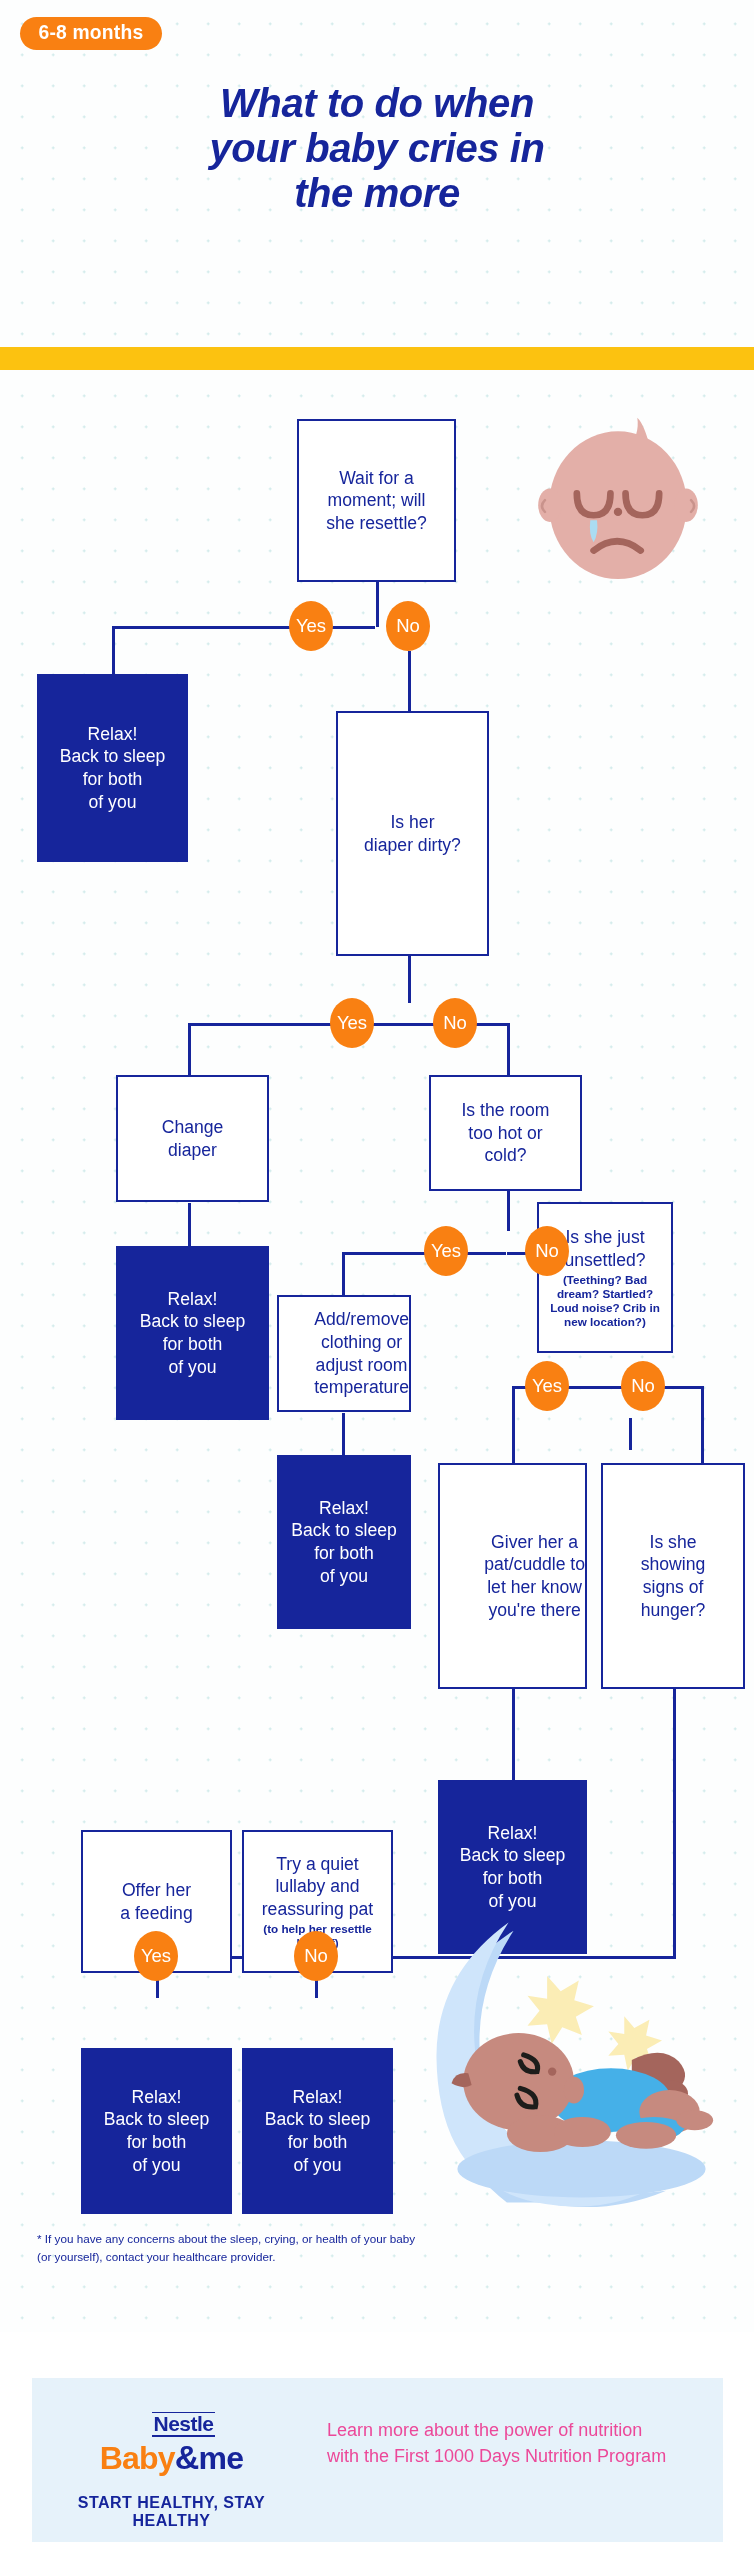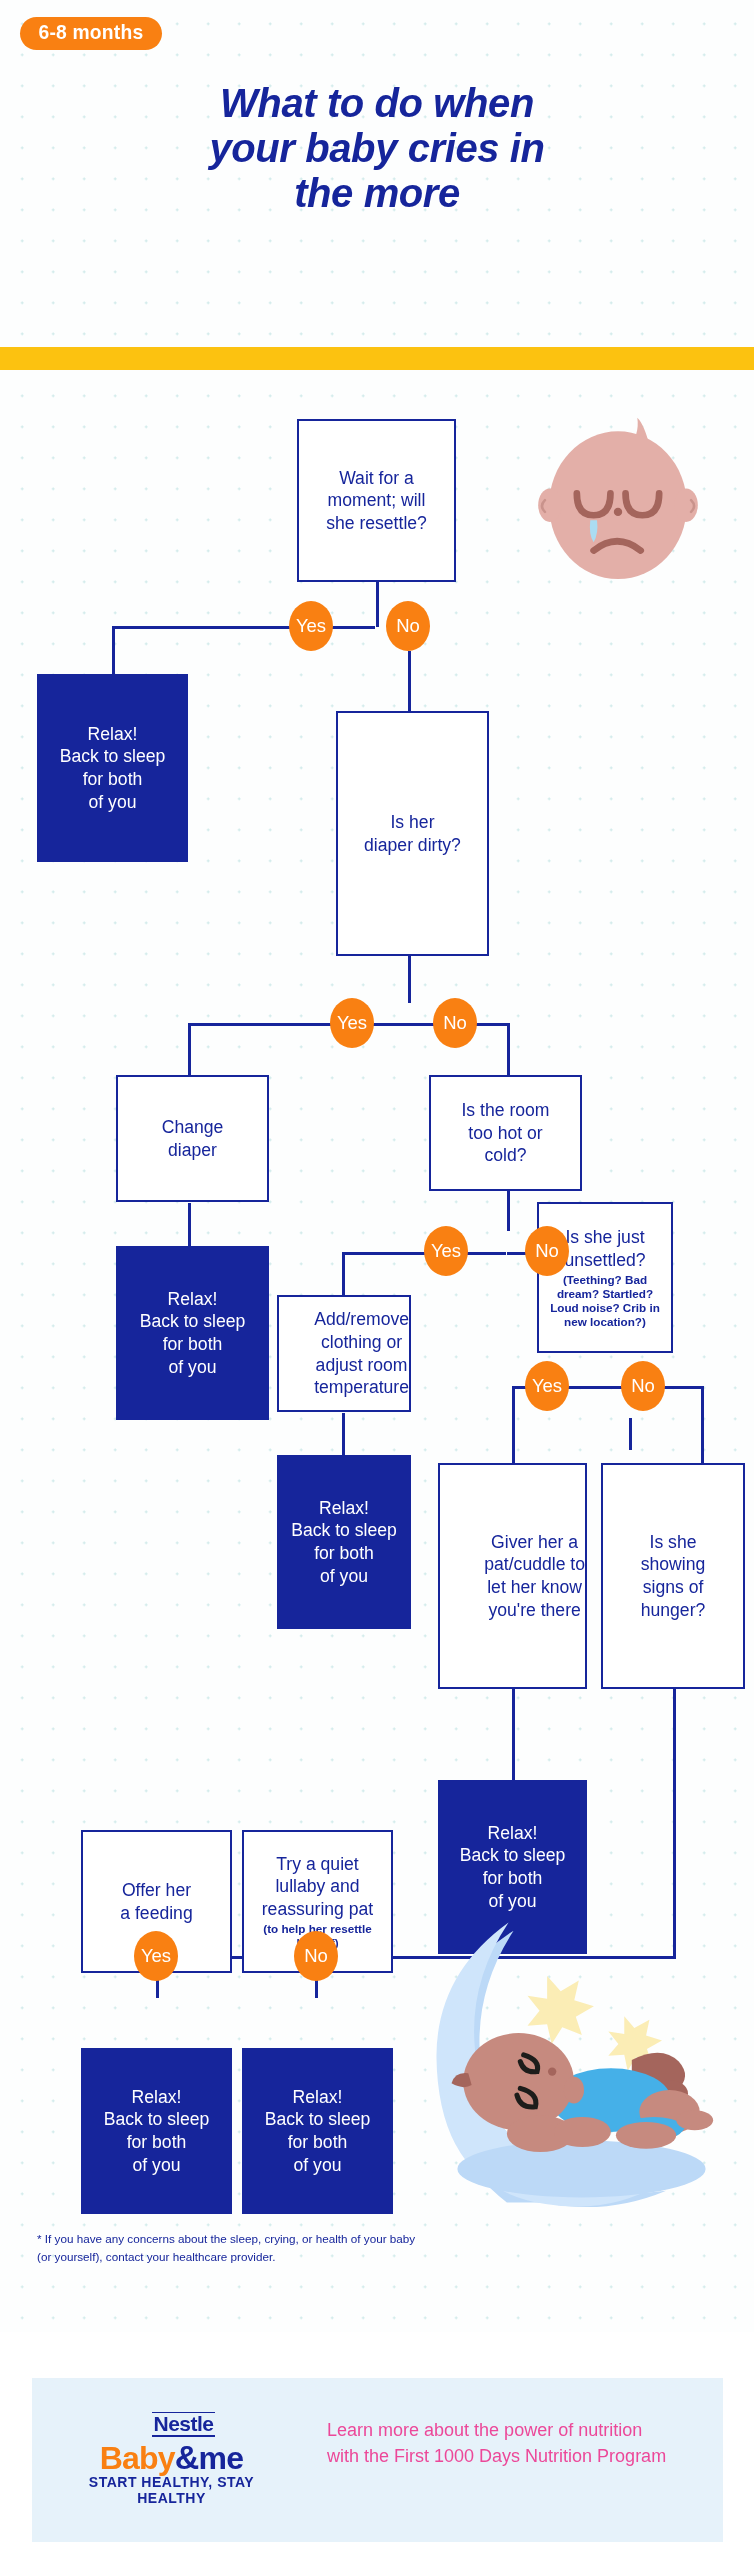--- a/index.html
+++ b/index.html
@@ -102,21 +102,21 @@
   .logo-wrap{position:absolute;left:75px;top:2412px;width:193px;text-align:center;z-index:6;}
   .logo-nestle{
     display:inline-block;color:#16259b;font-size:21px;font-weight:bold;
     letter-spacing:-0.5px;border-top:1.7px solid #16259b;border-bottom:2.5px solid #16259b;
     padding:0 1.7px;line-height:1.05;margin-left:24px;
   }
   .logo-babyme{margin-top:3.4px;font-size:32px;font-weight:bold;line-height:1;letter-spacing:-0.8px;}
   .logo-babyme .w-baby{color:#f98012;}
   .logo-babyme .w-amp{color:#16259b;font-size:34px;}
   .logo-babyme .w-me{color:#16259b;}
-  .logo-tag{margin-top:0;color:#16259b;font-size:14px;font-weight:bold;letter-spacing:0.5px;}
+  .logo-tag{margin-top:20px;color:#16259b;font-size:16px;font-weight:bold;letter-spacing:0.5px;}
   .footer-text{
     position:absolute;left:327px;top:2417px;width:369px;
     color:#ec4899;font-size:18px;line-height:1.45;z-index:6;
   }
   .footer-text .url{font-weight:bold;display:block;}
 </style>
 </head>
 <body>
 
 <div id="dot-bg"></div>

